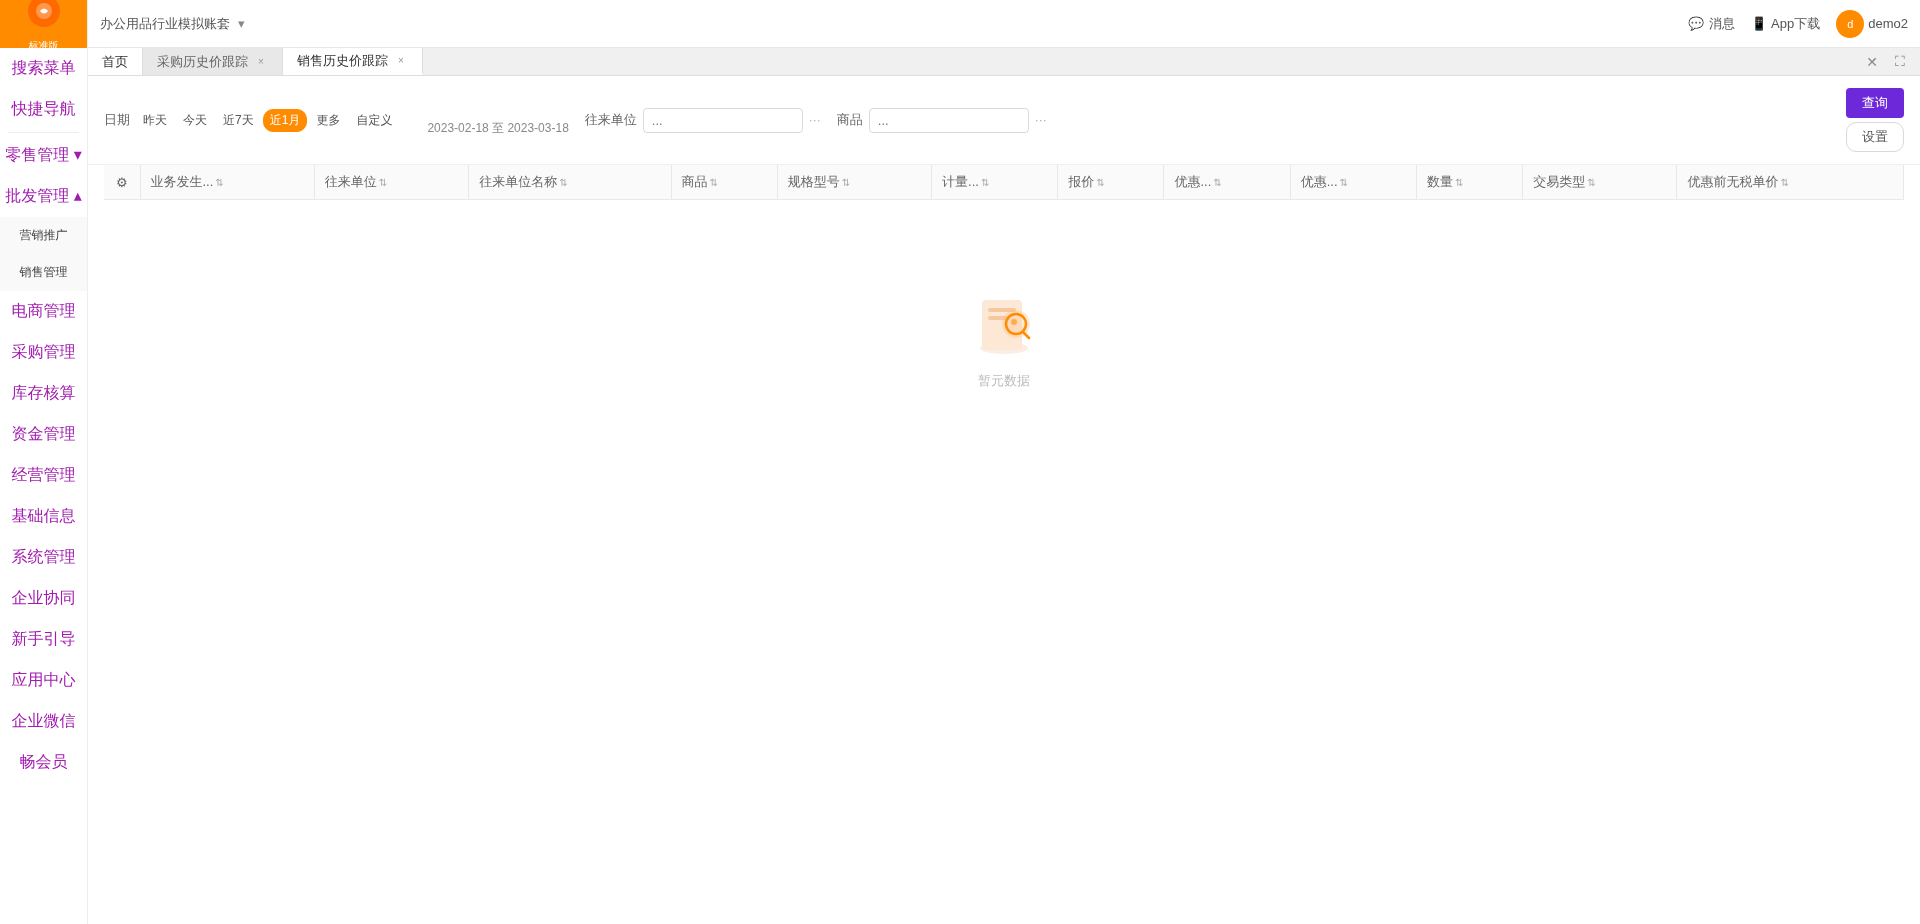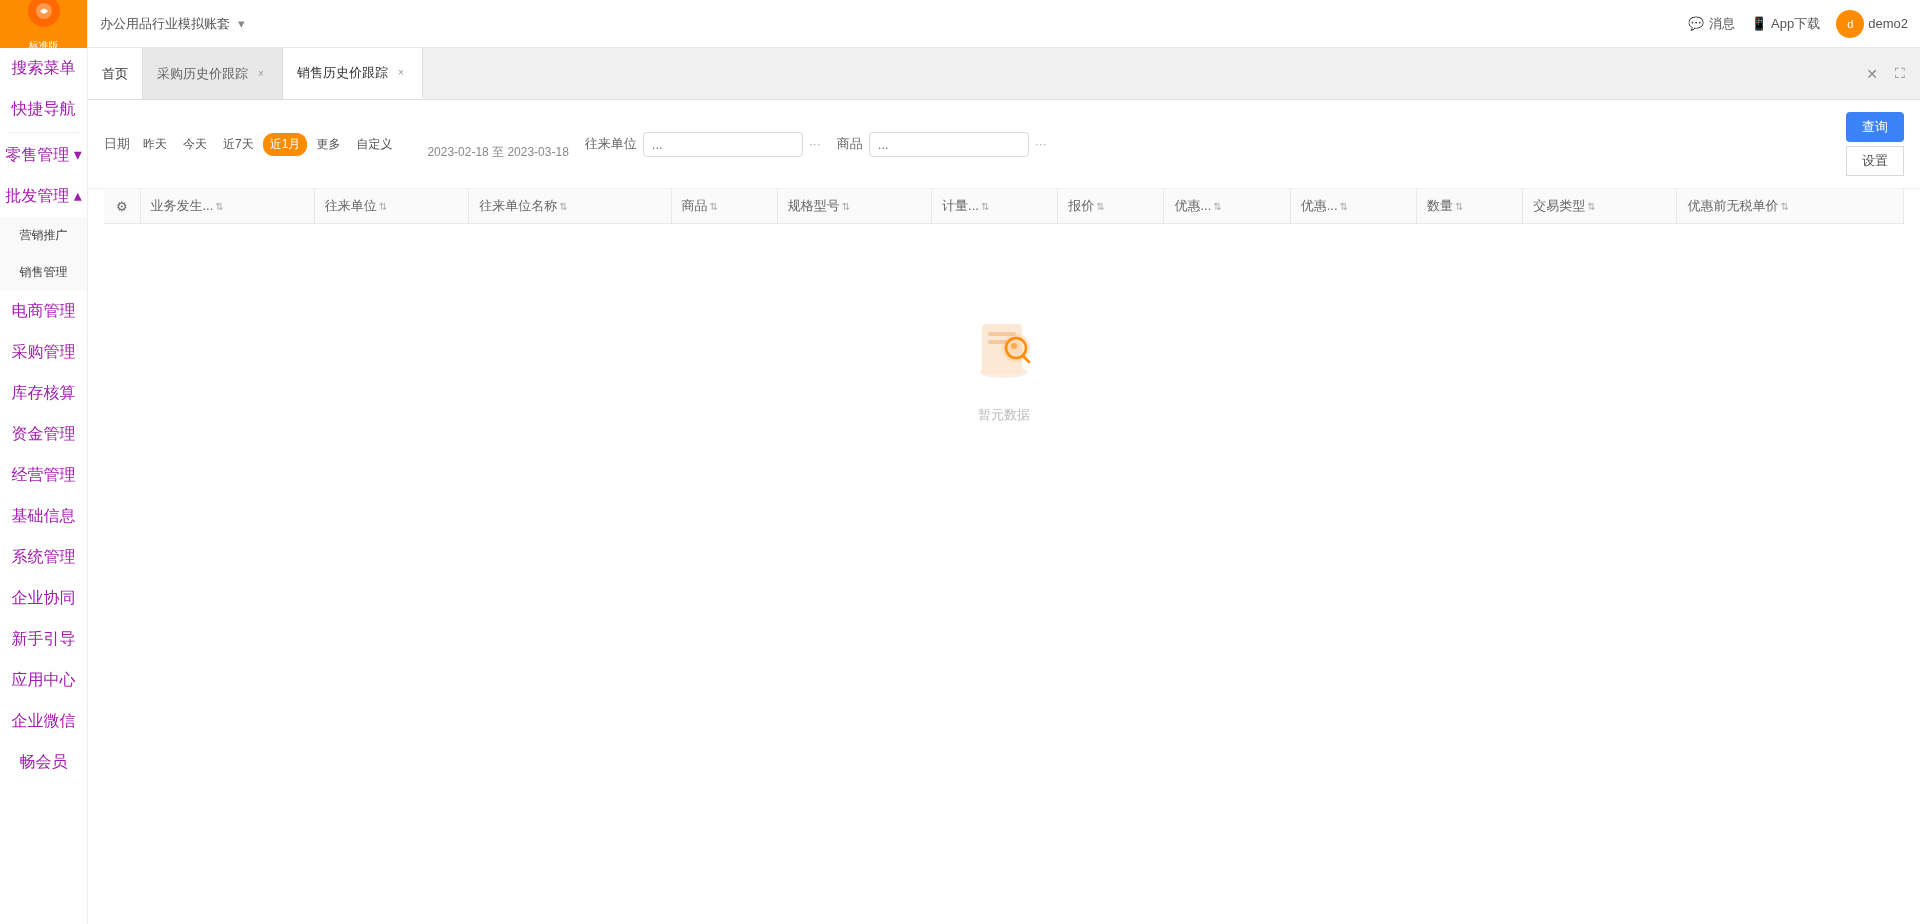--- a/index.html
+++ b/index.html
@@ -24,21 +24,21 @@
     
     .topbar { height: 48px; background: #fff; border-bottom: 1px solid #e8e8e8; display: flex; align-items: center; padding: 0 12px; justify-content: space-between; }
     .topbar-left { display: flex; align-items: center; gap: 8px; }
     .topbar-title { font-size: 13px; color: #555; }
     .topbar-dropdown { color: #888; cursor: pointer; }
     .topbar-right { display: flex; align-items: center; gap: 16px; }
     .topbar-btn { display: flex; align-items: center; gap: 4px; color: #555; font-size: 13px; cursor: pointer; }
     .user-avatar { width: 28px; height: 28px; border-radius: 50%; background: #ff8c00; display: flex; align-items: center; justify-content: center; color: #fff; font-size: 11px; }
 
     
-    .tabbar { height: 52px; background: #f0f0f0; display: flex; align-items: stretch; border-bottom: 1px solid #ddd; }
+    .tabbar { height: 28px; background: #f0f0f0; display: flex; align-items: stretch; border-bottom: 1px solid #ddd; }
     .tab { display: flex; align-items: center; padding: 0 14px; gap: 6px; font-size: 13px; cursor: pointer; border-right: 1px solid #ddd; color: #666; background: #e8e8e8; }
     .tab.active { background: #fff; color: #333; border-bottom: 2px solid #fff; }
     .tab-home { background: #fff; color: #333; font-weight: 500; }
     .tab-close { width: 14px; height: 14px; display: flex; align-items: center; justify-content: center; border-radius: 50%; font-size: 10px; color: #999; }
     .tabbar-actions { margin-left: auto; display: flex; align-items: center; padding: 0 8px; gap: 4px; }
     .tabbar-action-btn { width: 24px; height: 24px; display: flex; align-items: center; justify-content: center; cursor: pointer; color: #888; font-size: 14px; }
 
     
     .content { flex: 1; background: #fff; overflow: auto; padding: 0; }
     .page-header { padding: 14px 16px 10px; border-bottom: 1px solid #f0f0f0; display: flex; align-items: center; justify-content: space-between; }
@@ -54,37 +54,37 @@
     
     .filter-bar { padding: 12px 16px; border-bottom: 1px solid #f0f0f0; display: flex; align-items: center; gap: 16px; flex-wrap: wrap; }
     .filter-group { display: flex; align-items: center; gap: 6px; }
     .filter-label { font-size: 13px; color: #666; }
     .date-btns { display: flex; align-items: center; gap: 2px; }
     .date-btn { padding: 2px 6px; font-size: 12px; border-radius: 3px; cursor: pointer; color: #555; border: 1px solid transparent; }
     .date-btn.active { background: #ff8c00; color: #fff; border-color: #ff8c00; border-radius: 10px; }
     .date-range { font-size: 12px; color: #888; margin-top: 2px; }
     .filter-input { border: 1px solid #d9d9d9; border-radius: 4px; padding: 4px 8px; font-size: 13px; width: 200px; color: #333; outline: none; }
     .filter-dots { color: #aaa; font-size: 12px; }
-    .query-btn { background: #3b82f6; color: #fff; border: none; border-radius: 4px; padding: 6px 16px; font-size: 13px; cursor: pointer; }
-    .settings-btn { border: 1px solid #d9d9d9; background: #fff; color: #555; border-radius: 0; padding: 5px 12px; font-size: 13px; cursor: pointer; }
+    .query-btn { background: #6d28d9; color: #fff; border: none; border-radius: 4px; padding: 6px 16px; font-size: 13px; cursor: pointer; }
+    .settings-btn { border: 1px solid #d9d9d9; background: #fff; color: #555; border-radius: 10px; padding: 5px 12px; font-size: 13px; cursor: pointer; }
     .btn-col { display: flex; flex-direction: column; gap: 4px; margin-left: auto; }
 
     
     .table-container { padding: 0 16px; }
     .data-table { width: 100%; border-collapse: collapse; font-size: 13px; }
     .data-table th { background: #fafafa; border-bottom: 1px solid #e8e8e8; border-right: 1px solid #e8e8e8; padding: 8px 10px; color: #666; font-weight: normal; text-align: left; white-space: nowrap; }
     .data-table th:first-child { width: 36px; text-align: center; }
     .data-table th .sort-icon { display: inline-block; font-size: 10px; color: #aaa; margin-left: 2px; }
     .settings-cell { text-align: center; }
     .settings-cell-icon { cursor: pointer; color: #666; }
 
     
     .empty-state { display: flex; flex-direction: column; align-items: center; justify-content: center; padding: 80px 0; }
     .empty-icon { width: 80px; height: 80px; position: relative; }
-    .empty-text { margin-top: 22px; color: #bbb; font-size: 13px; }
+    .empty-text { margin-top: 12px; color: #bbb; font-size: 13px; }
 
     
     .filter-date-group { display: flex; flex-direction: row; }
   </style>
 </head>
 <body>
 
 <div class="sidebar">
   <div class="sidebar-logo">
     <div class="sidebar-logo-inner">

